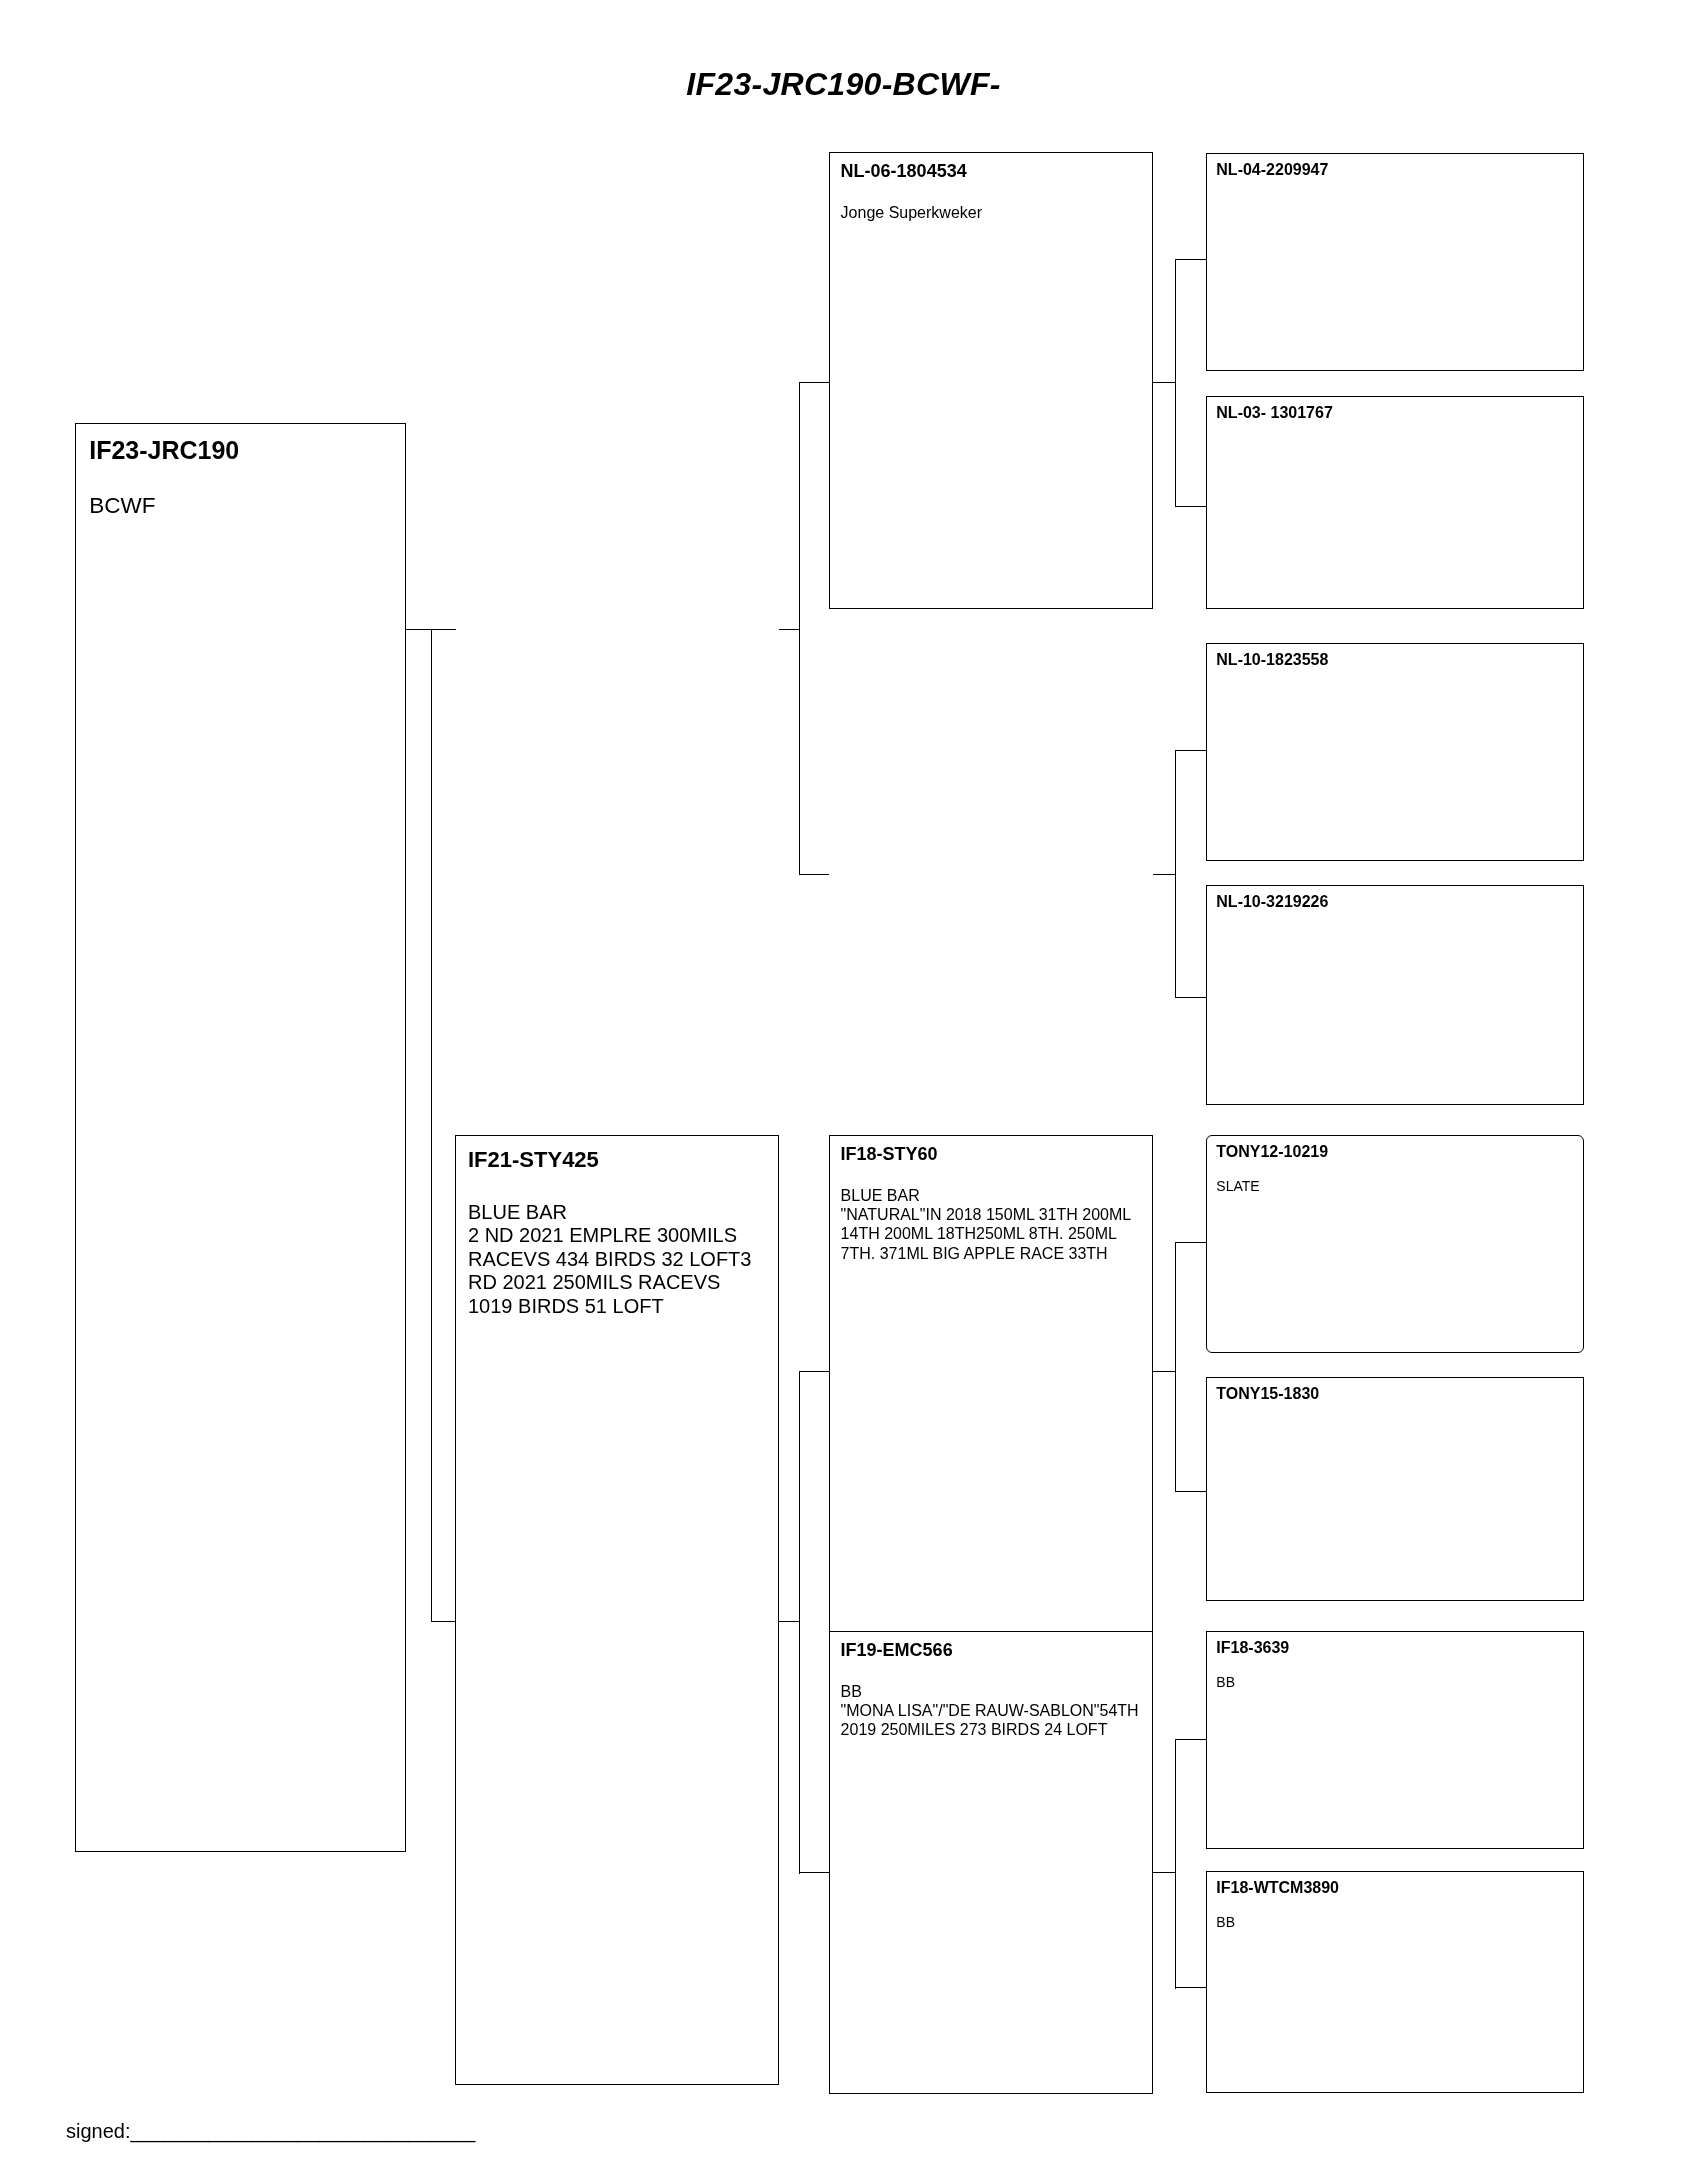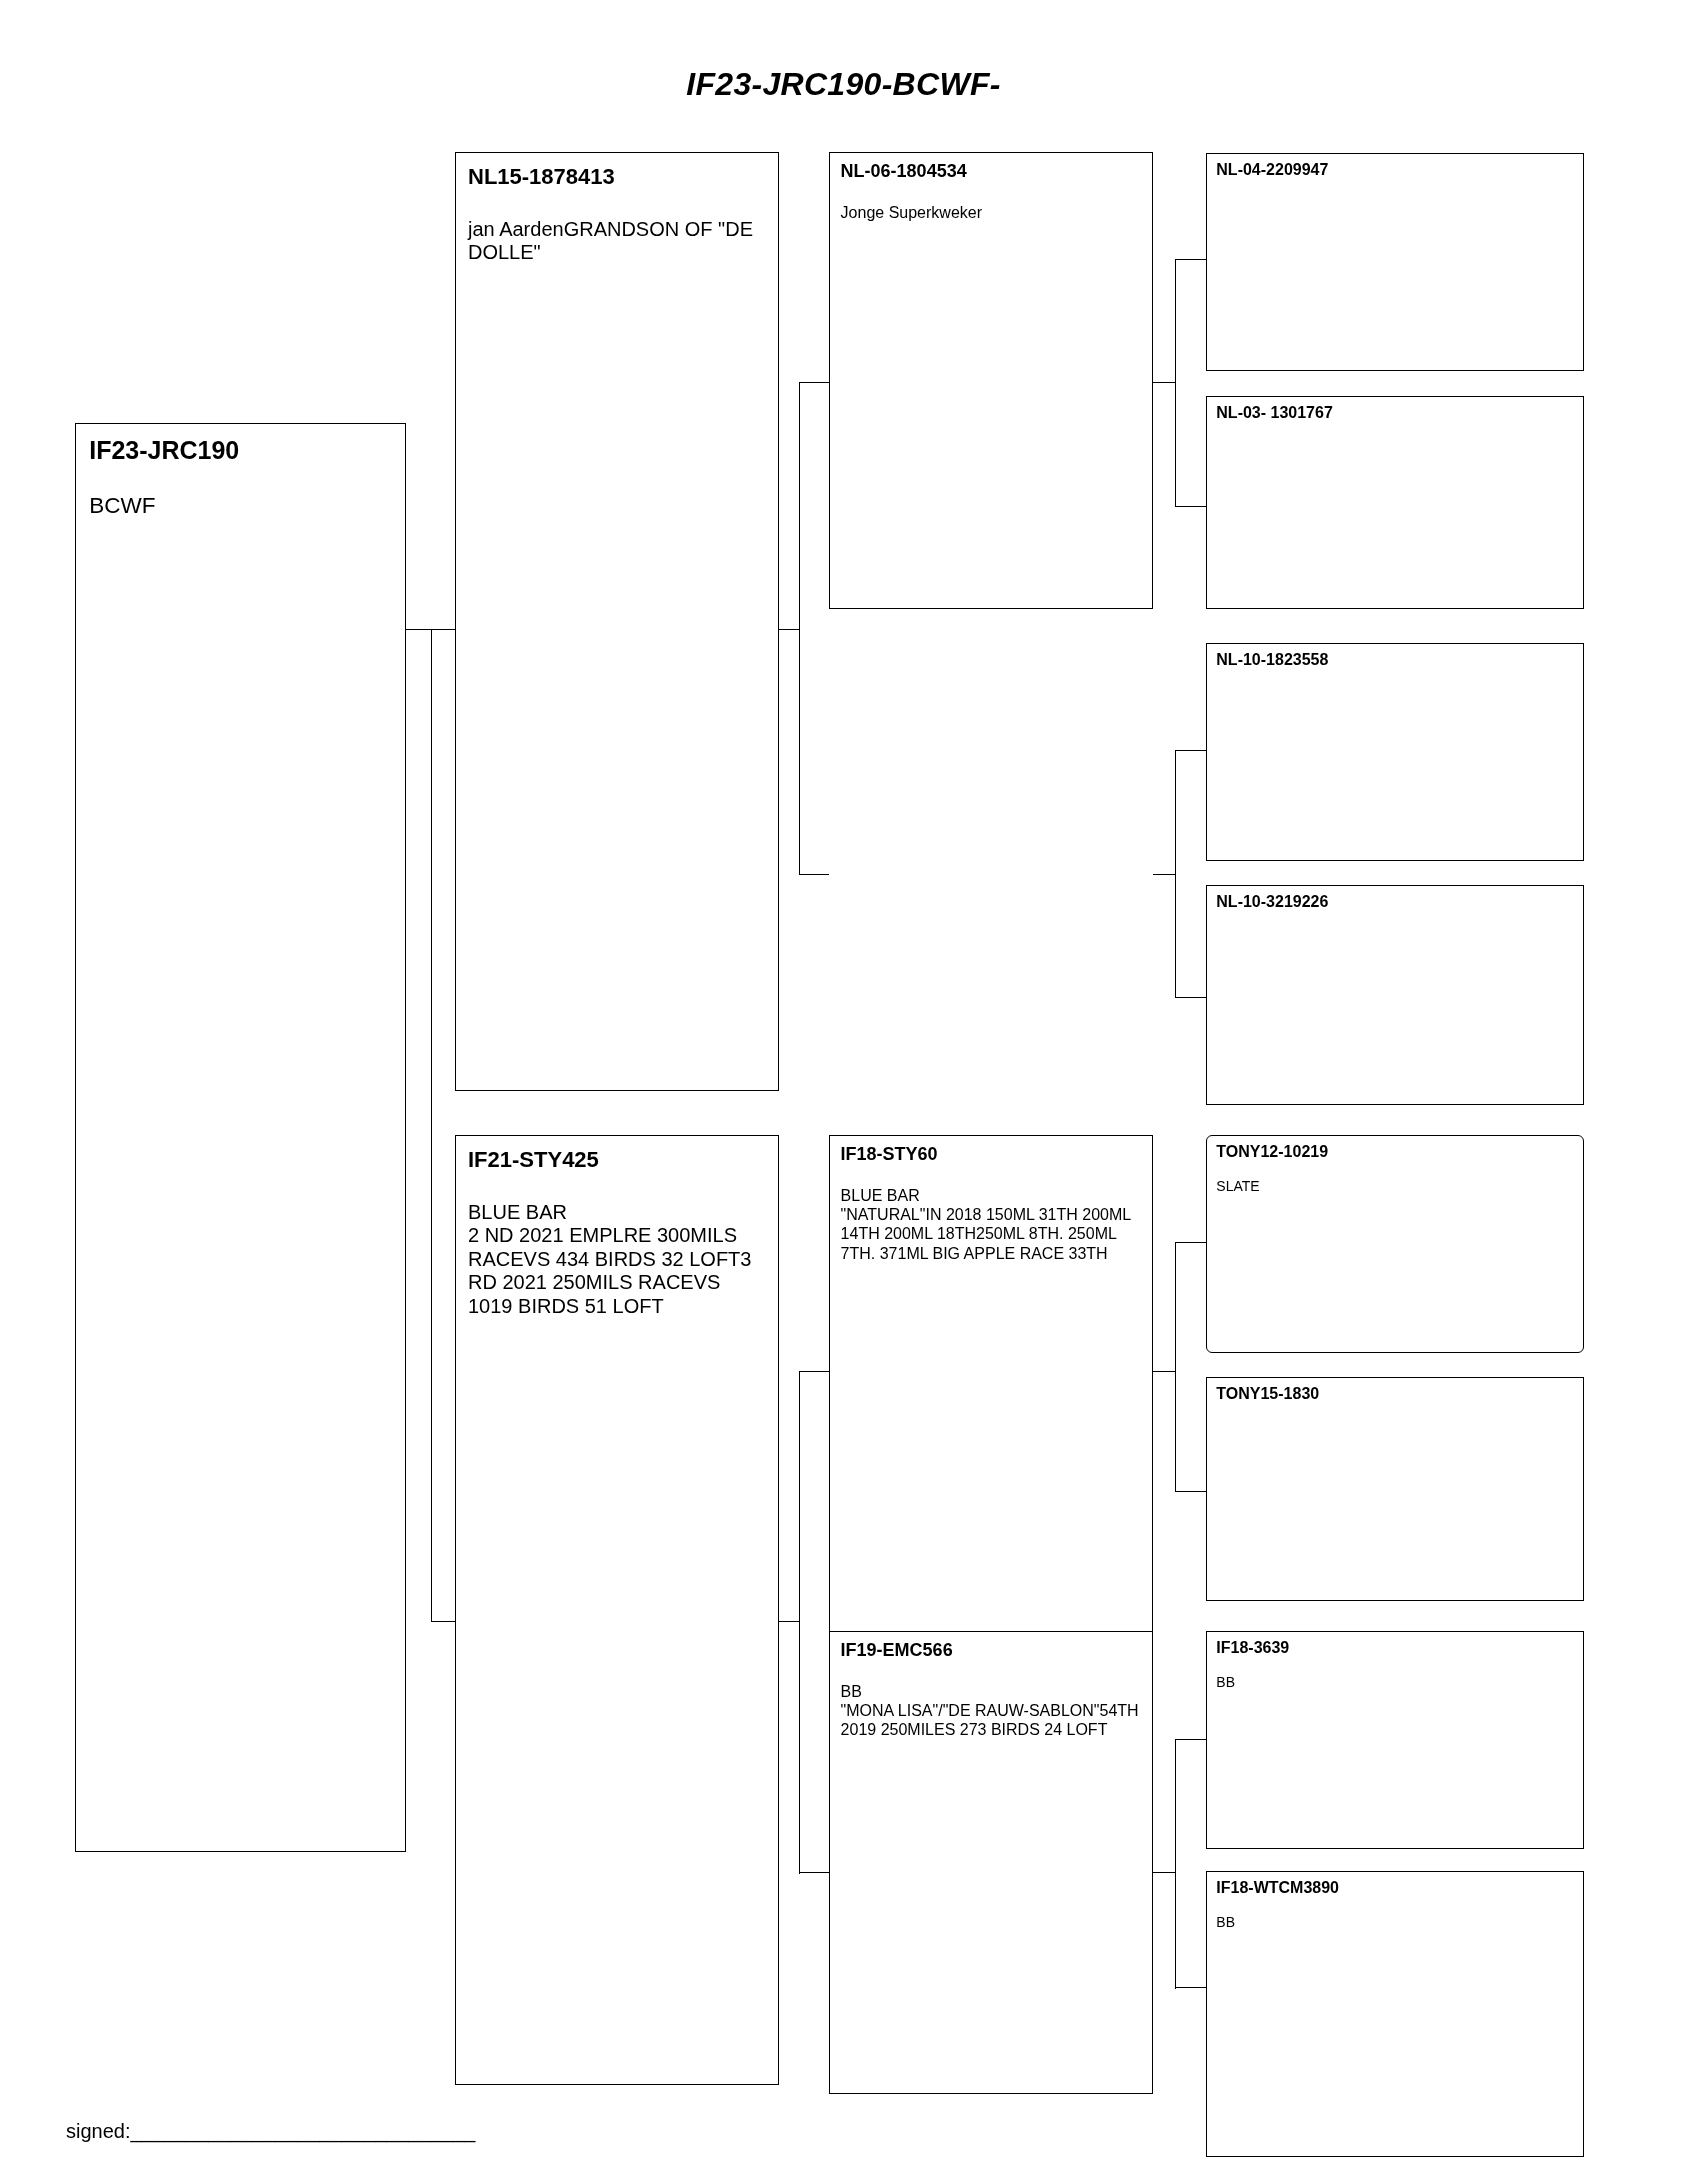--- a/index.html
+++ b/index.html
@@ -90,21 +90,21 @@
   }
   .gen4 .hdr { font-size: 16px; }
   .gen4 .body { font-size: 14px; margin-top: 17px; line-height: 1.2; }
   .gen4-a { top: 153px; height: 218px; }
   .gen4-b { top: 396px; height: 213px; }
   .gen4-c { top: 643px; height: 218px; }
   .gen4-d { top: 885px; height: 220px; }
   .gen4-e { top: 1135px; height: 218px; border-radius: 6px; }
   .gen4-f { top: 1377px; height: 224px; }
   .gen4-g { top: 1631px; height: 218px; }
-  .gen4-h { top: 1871px; height: 286px; }
+  .gen4-h { top: 1871px; height: 222px; }
 
   
   .conn {
     position: absolute;
     background: #000000;
   }
   .conn-h { height: 1.3px; }
   .conn-v { width: 1.3px; }
 
   .signature {
@@ -120,24 +120,20 @@
 
 <div class="page">
 
   <div class="title">IF23-JRC190-BCWF-</div>
 
   <div class="box gen1">
     <span class="hdr">IF23-JRC190</span>
     <span class="body">BCWF</span>
   </div>
 
-  <div class="box gen2 gen2-a">
-    <span class="hdr">NL15-1878413</span>
-    <span class="body">jan AardenGRANDSON OF "DE DOLLE"</span>
-  </div>
   <div class="box gen2 gen2-b">
     <span class="hdr">IF21-STY425</span>
     <span class="body">BLUE BAR
 2 ND 2021 EMPLRE 300MILS RACEVS 434 BIRDS 32 LOFT3 RD 2021 250MILS RACEVS 1019 BIRDS 51 LOFT</span>
   </div>
 
   <div class="box gen3 gen3-a">
     <span class="hdr">NL-06-1804534</span>
     <span class="body">Jonge Superkweker</span>
   </div>

